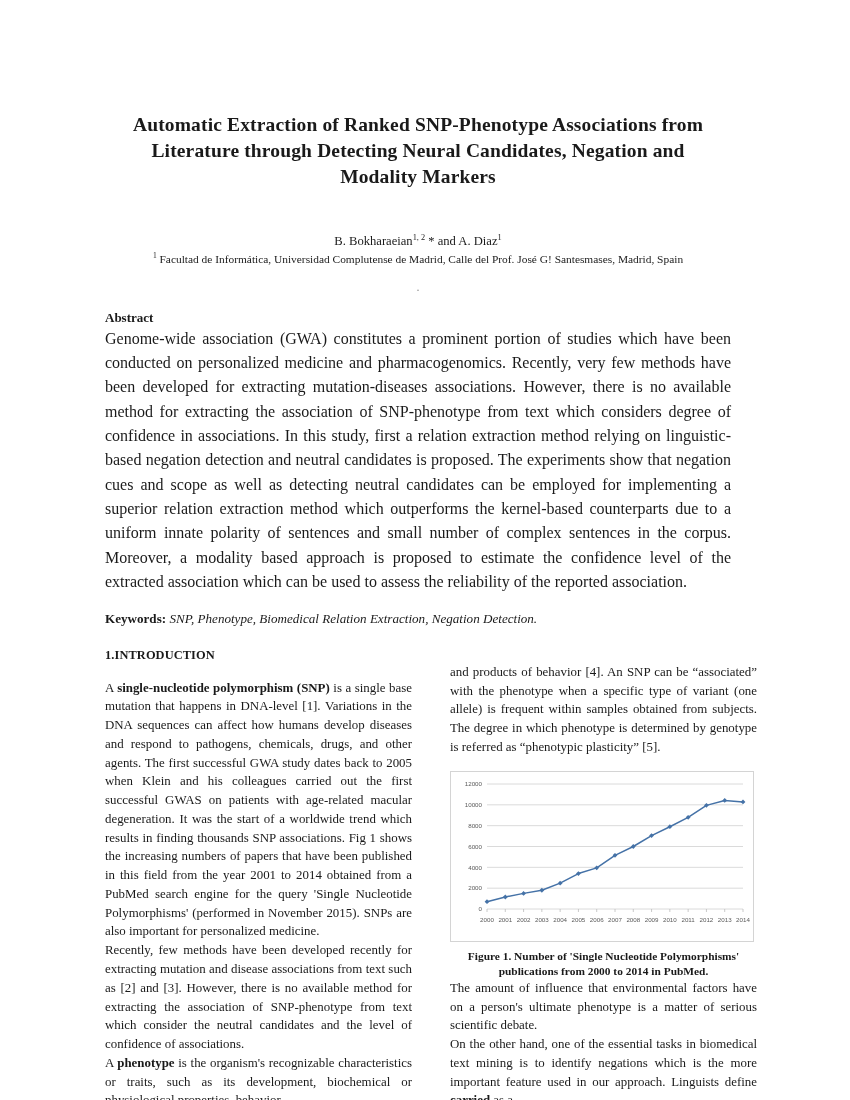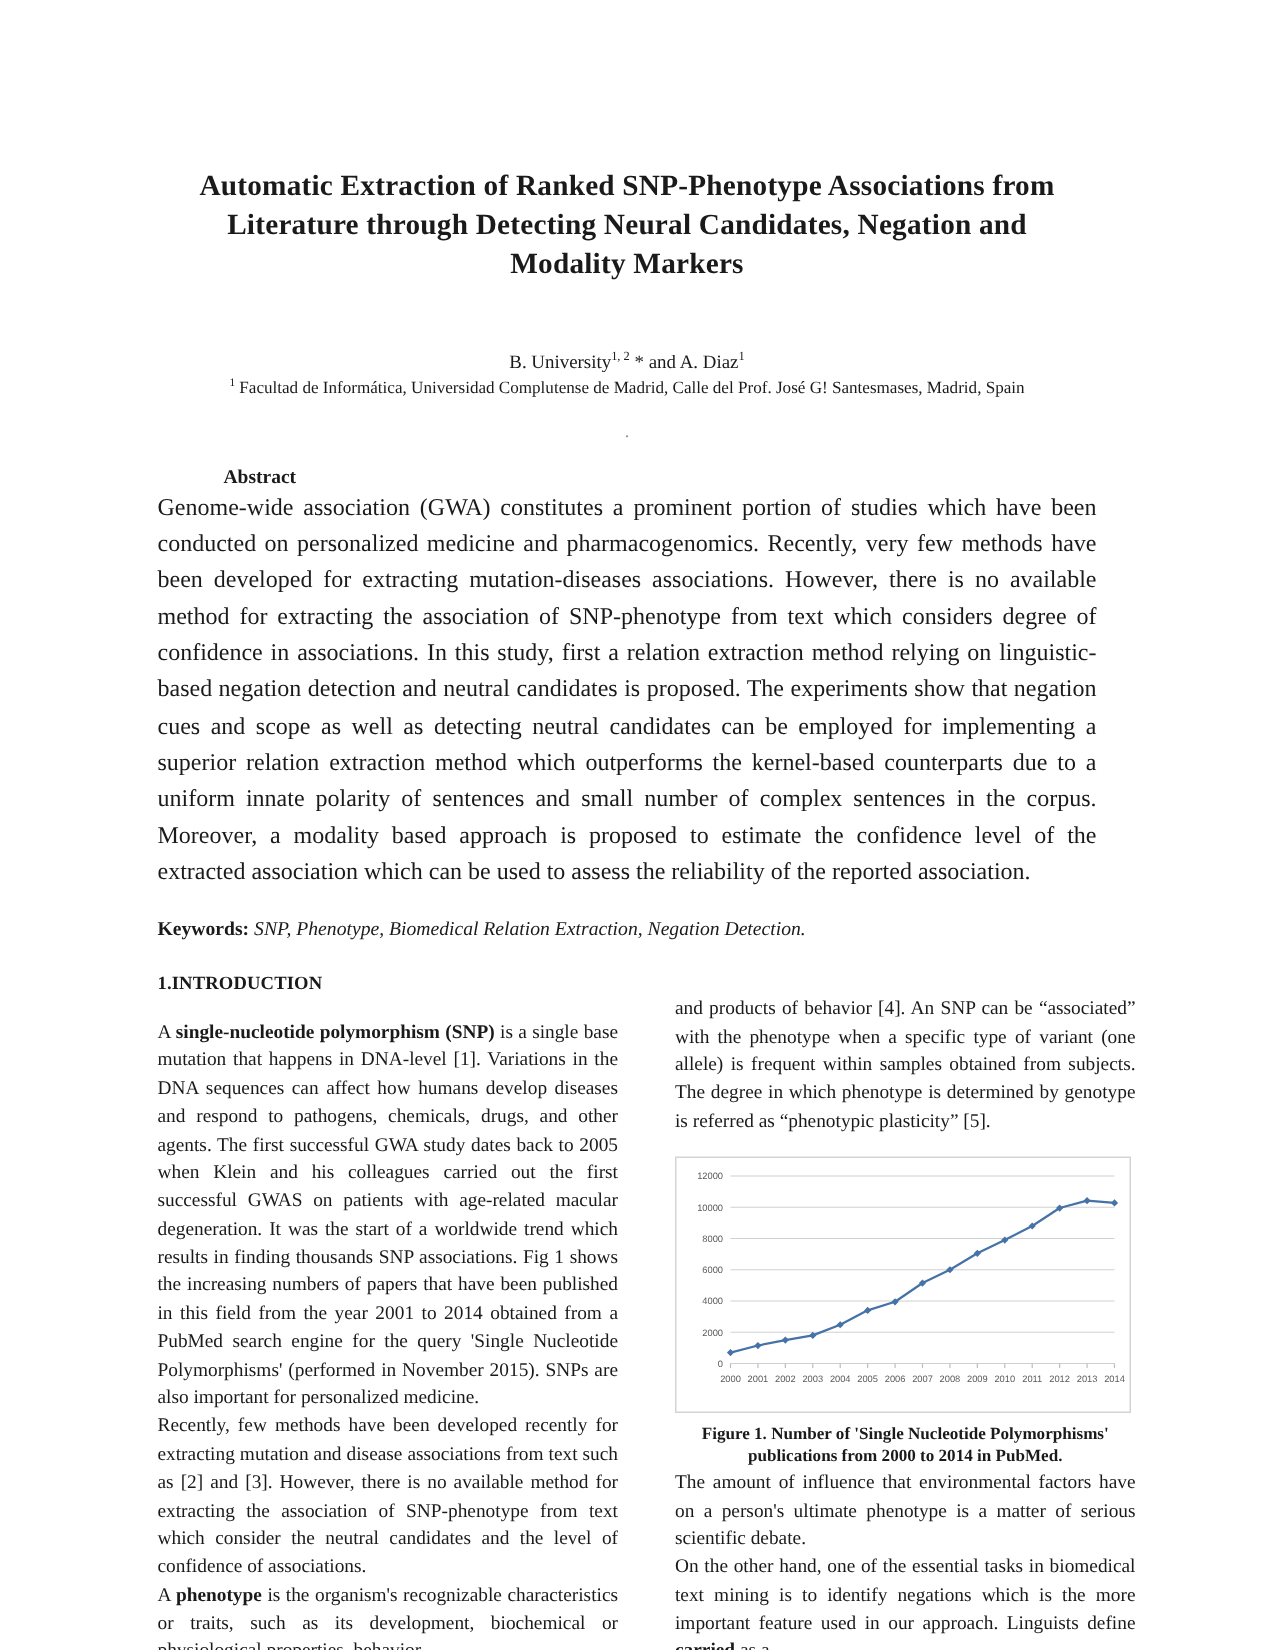--- a/index.html
+++ b/index.html
@@ -59,21 +59,20 @@
     height: 14px;
     line-height: 14px;
     margin-top: 12px;
   }
 
   
   .abstract-head {
     margin-top: 16px;
     font-size: 13px;
     font-weight: bold;
-    margin-left: 44px;
   }
   .abstract-body {
     font-size: 16px;
     line-height: 1.52;
     text-align: justify;
     margin-top: 1px;
   }
   .keywords {
     margin-top: 15px;
     font-size: 13.1px;
@@ -139,21 +138,21 @@
   }
 </style>
 </head>
 <body>
 
 <div class="page">
 
   <div class="title">Automatic Extraction of Ranked SNP-Phenotype Associations from Literature through Detecting Neural Candidates, Negation and Modality Markers</div>
 
   <div class="authors">
-    <span>B. University</span><sup>1, 2</sup><span> * and A. Diaz</span><sup>1</sup>
+    <span>B. Bokharaeian</span><sup>1, 2</sup><span> * and A. Diaz</span><sup>1</sup>
   </div>
 
   <div class="affil">
     <sup>1</sup><span> Facultad de Informática, Universidad Complutense de Madrid, Calle del Prof. José G! Santesmases, Madrid, Spain</span>
   </div>
 
 
   <div class="stray-dot">.</div>
 
   <div class="abstract-head">Abstract</div>

